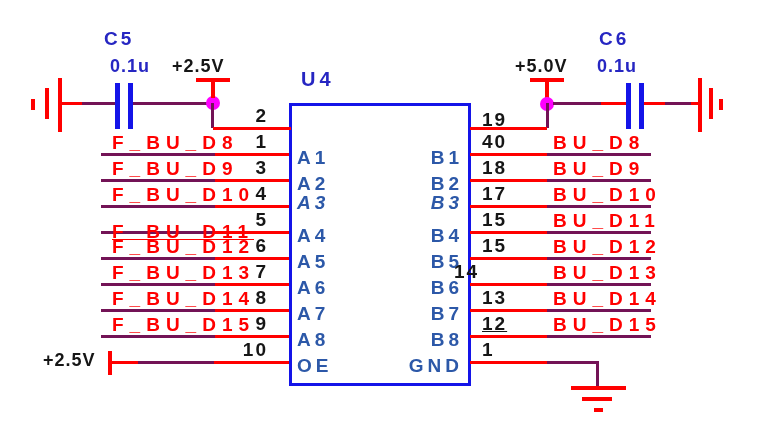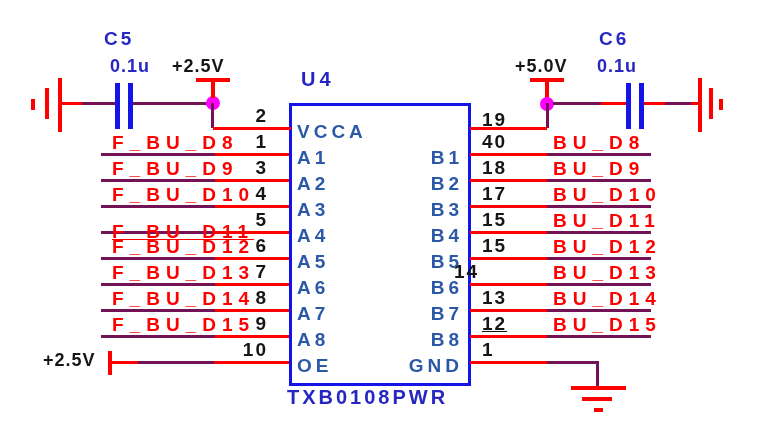--- a/index.html
+++ b/index.html
@@ -24,21 +24,20 @@
   #ic-refdes{left:301px;top:68px;font-size:20px;letter-spacing:4px;}
   #ic-part{left:287px;top:386px;font-size:20px;letter-spacing:3px;}
 </style>
 </head>
 <body>
 
 <div id="canvas" style="--wire: #731356; --red: #ff0000; --body: #1414e8; --pinname: #2c58a8; --desig: #2626c2; --numc: #161616; --dot: #ff00ff;">
 
   <div id="ic-body"></div>
   <div class="txt blue-note" id="ic-refdes">U4</div>
-  <div class="txt blue-note" id="ic-part">TXB0108PWR</div>
 
   <div class="txt blue-note cap-ref" style="left:104px;top:29px;">C5</div>
   <div class="txt blue-note cap-val" style="left:110px;top:57px;">0.1u</div>
 
   <div class="txt blue-note cap-ref" style="left:599px;top:29px;">C6</div>
   <div class="txt blue-note cap-val" style="left:597px;top:57px;">0.1u</div>
 
   <div class="txt pwr-label" style="left:172px;top:57px;">+2.5V</div>
   <div class="txt pwr-label" style="left:515px;top:57px;">+5.0V</div>
   <div class="txt pwr-label" style="left:43px;top:351px;">+2.5V</div>
@@ -76,21 +75,20 @@
       <div class="seg" style="left: 110px; top: 361px; width: 28px; height: 3px; background: rgb(255, 0, 0);"></div>
       <div class="seg" style="left: 138px; top: 361px; width: 76px; height: 3px; background: rgb(115, 19, 86);"></div>
       <div class="seg" style="left: 214px; top: 361px; width: 75px; height: 3px; background: rgb(255, 0, 0);"></div>
       <div class="seg" style="left: 470px; top: 361px; width: 77px; height: 3px; background: rgb(255, 0, 0);"></div>
       <div class="seg" style="left: 547px; top: 361px; width: 51px; height: 3px; background: rgb(115, 19, 86);"></div>
       <div class="seg" style="left: 596px; top: 361px; width: 3px; height: 27px; background: rgb(115, 19, 86);"></div>
       <div class="seg" style="left: 571px; top: 386px; width: 55px; height: 4px; background: rgb(255, 0, 0);"></div>
       <div class="seg" style="left: 582px; top: 397px; width: 30px; height: 4px; background: rgb(255, 0, 0);"></div>
       <div class="seg" style="left: 594px; top: 408px; width: 9px; height: 4px; background: rgb(255, 0, 0);"></div>
       <div class="pin-name-row" style="top: 121px;">
-        <span>VCCA</span>
       </div>
       <div class="txt pin-num pin-num-left" style="left: 226px; top: 106px;">2</div>
       <div class="txt pin-num" style="left: 482px; top: 110px;">19</div>
       <div class="pin-name-row" style="top: 147px;">
         <span>A1</span>
         <span>B1</span>
       </div>
       <div class="txt pin-num pin-num-left" style="left: 226px; top: 132px;">1</div>
       <div class="txt pin-num" style="left: 482px; top: 132px;">40</div>
       <div class="seg" style="left: 101px; top: 153px; width: 114px; height: 3px; background: rgb(115, 19, 86);"></div>
@@ -104,21 +102,21 @@
         <span>B2</span>
       </div>
       <div class="txt pin-num pin-num-left" style="left: 226px; top: 158px;">3</div>
       <div class="txt pin-num" style="left: 482px; top: 158px;">18</div>
       <div class="seg" style="left: 101px; top: 179px; width: 114px; height: 3px; background: rgb(115, 19, 86);"></div>
       <div class="seg" style="left: 215px; top: 179px; width: 74px; height: 3px; background: rgb(255, 0, 0);"></div>
       <div class="txt net-label" style="left: 112px; top: 159px;">F_BU_D9</div>
       <div class="seg" style="left: 470px; top: 179px; width: 77px; height: 3px; background: rgb(255, 0, 0);"></div>
       <div class="seg" style="left: 547px; top: 179px; width: 104px; height: 3px; background: rgb(115, 19, 86);"></div>
       <div class="txt net-label" style="left: 553px; top: 159px;">BU_D9</div>
-      <div class="pin-name-row" style="top: 199px;">
+      <div class="pin-name-row" style="top: 192px; font-style: italic;">
         <span>A3</span>
         <span>B3</span>
       </div>
       <div class="txt pin-num pin-num-left" style="left: 226px; top: 184px;">4</div>
       <div class="txt pin-num" style="left: 482px; top: 184px;">17</div>
       <div class="seg" style="left: 101px; top: 205px; width: 114px; height: 3px; background: rgb(115, 19, 86);"></div>
       <div class="seg" style="left: 215px; top: 205px; width: 74px; height: 3px; background: rgb(255, 0, 0);"></div>
       <div class="txt net-label" style="left: 112px; top: 185px;">F_BU_D10</div>
       <div class="seg" style="left: 470px; top: 205px; width: 77px; height: 3px; background: rgb(255, 0, 0);"></div>
       <div class="seg" style="left: 547px; top: 205px; width: 104px; height: 3px; background: rgb(115, 19, 86);"></div>

